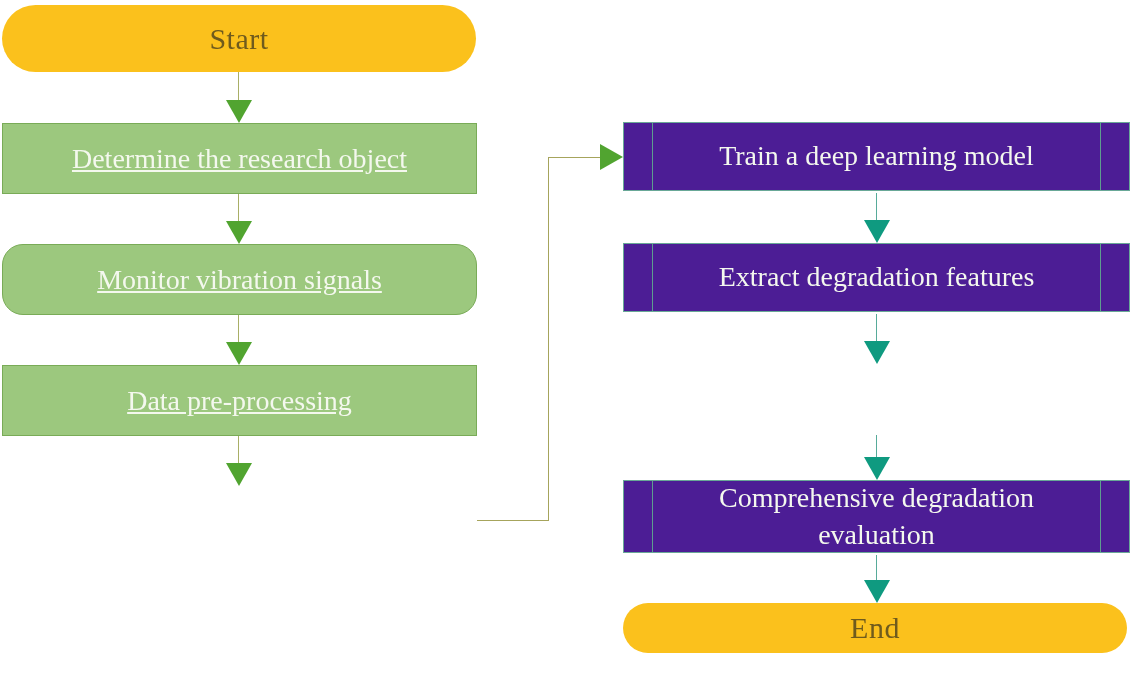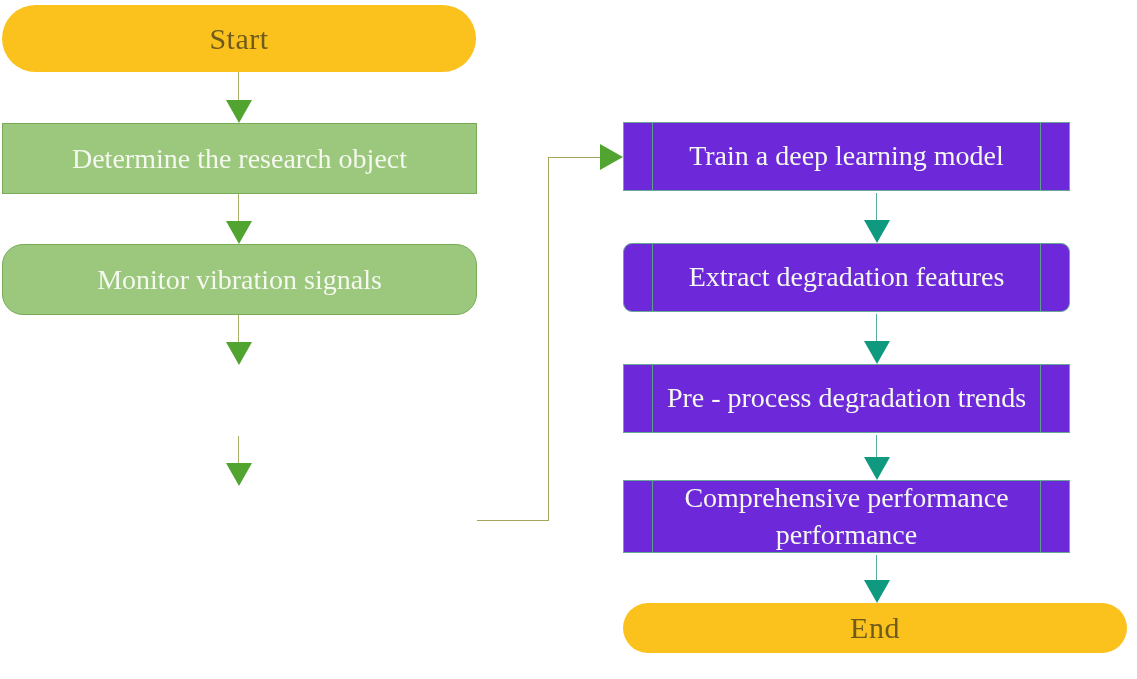--- a/index.html
+++ b/index.html
@@ -34,33 +34,34 @@
     width: 473px;
     height: 69px;
     background: #9cc87e;
     border: 1px solid #79ab57;
     color: #f4f8ee;
     font-size: 28px;
     display: flex;
     align-items: center;
     justify-content: center;
     text-align: center;
+    text-decoration: underline;
   }
   .lstep1 { top: 123px; }
   .lstep2 { top: 244px; border-radius: 21px; }
   .lstep3 { top: 365px; }
   .lstep4 { top: 486px; }
 
   
   .rstep {
     position: absolute;
     left: 623px;
-    width: 447px;
+    width: 507px;
     height: 69px;
-    background: #6d28d9;
+    background: #4c1d95;
     border: 1px solid #69a897;
     color: #f4f8ee;
     font-size: 28px;
     line-height: 1.3;
     display: flex;
     align-items: center;
     justify-content: center;
     text-align: center;
     padding: 0 34px;
     box-sizing: border-box;
@@ -69,21 +70,21 @@
     content: "";
     position: absolute;
     top: 0;
     bottom: 0;
     width: 1px;
     background: #5d9e8f;
   }
   .rstep::before { left: 28px; }
   .rstep::after  { right: 28px; }
   .rstep1 { top: 122px; }
-  .rstep2 { top: 243px; border-radius: 9px; }
+  .rstep2 { top: 243px; }
   .rstep3 { top: 364px; }
   .rstep4 { top: 480px; height: 73px; }
 
   
   .varrow { position: absolute; width: 26px; }
   .varrow .stem {
     position: absolute;
     left: 12px;
     top: 0;
     width: 1px;
@@ -137,20 +138,23 @@
   <div class="terminator start-node">
     <span>Start</span>
   </div>
 
   <div class="lstep lstep1">
     <span>Determine the research object</span>
   </div>
   <div class="lstep lstep2">
     <span>Monitor vibration signals</span>
   </div>
+  <div class="lstep lstep3">
+    <span>Data pre-processing</span>
+  </div>
 
   <div class="varrow green la1">
     <div class="stem"></div>
     <div class="head"></div>
   </div>
   <div class="varrow green la2">
     <div class="stem"></div>
     <div class="head"></div>
   </div>
   <div class="varrow green la3">
@@ -166,25 +170,22 @@
   <div class="conn-seg conn-v"></div>
   <div class="conn-seg conn-h2"></div>
   <div class="conn-head"></div>
 
   <div class="rstep rstep1">
     <span>Train a deep learning model</span>
   </div>
   <div class="rstep rstep2">
     <span>Extract degradation features</span>
   </div>
-  <div class="rstep rstep3">
-    <span>Pre - process degradation trends</span>
-  </div>
   <div class="rstep rstep4">
-    <span>Comprehensive performance performance</span>
+    <span>Comprehensive degradation evaluation</span>
   </div>
 
   <div class="varrow teal ra1">
     <div class="stem"></div>
     <div class="head"></div>
   </div>
   <div class="varrow teal ra2">
     <div class="stem"></div>
     <div class="head"></div>
   </div>

